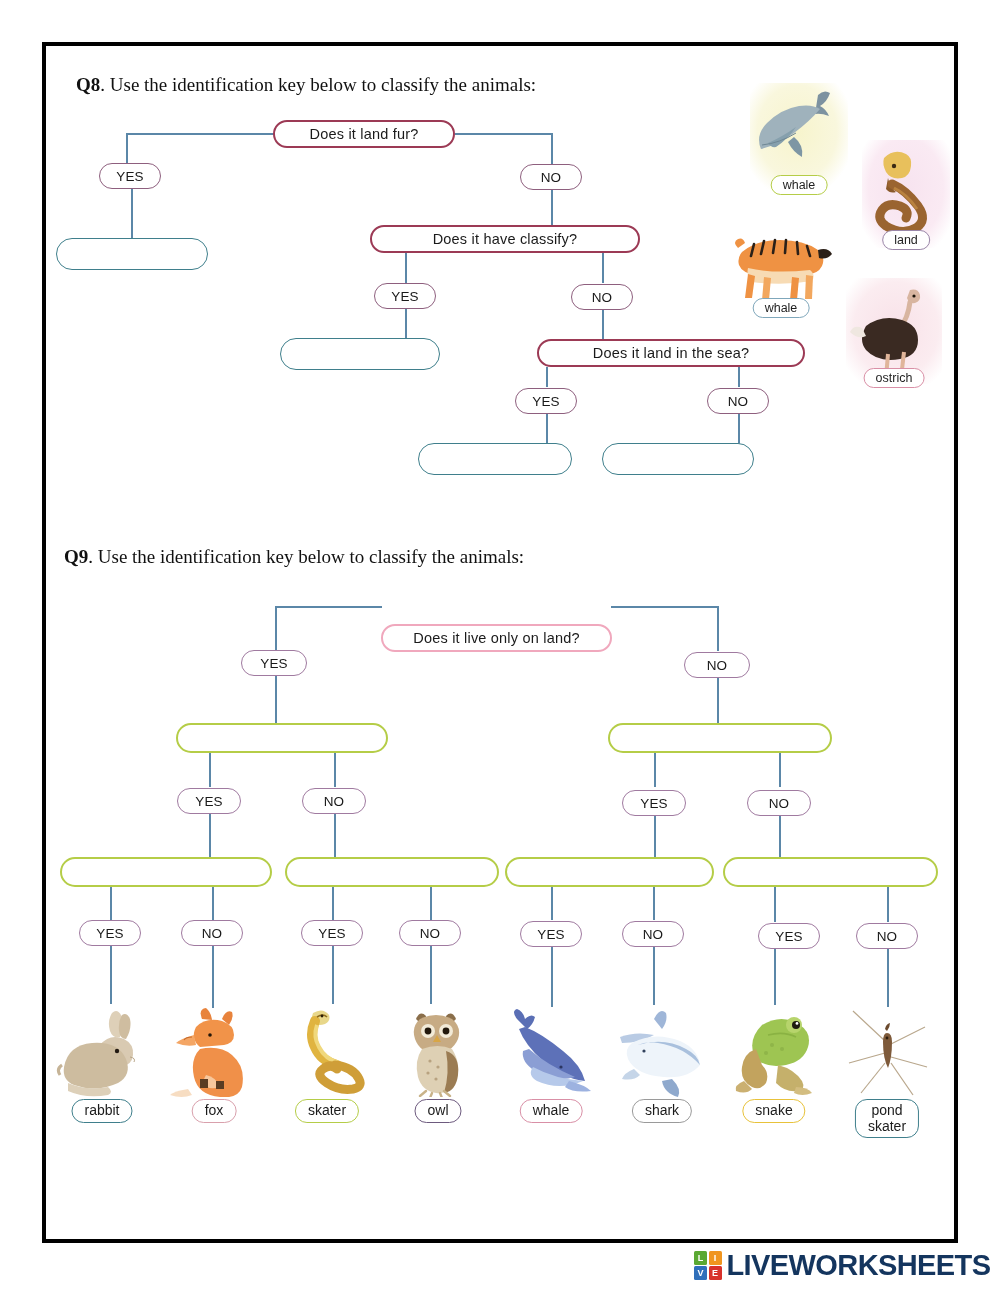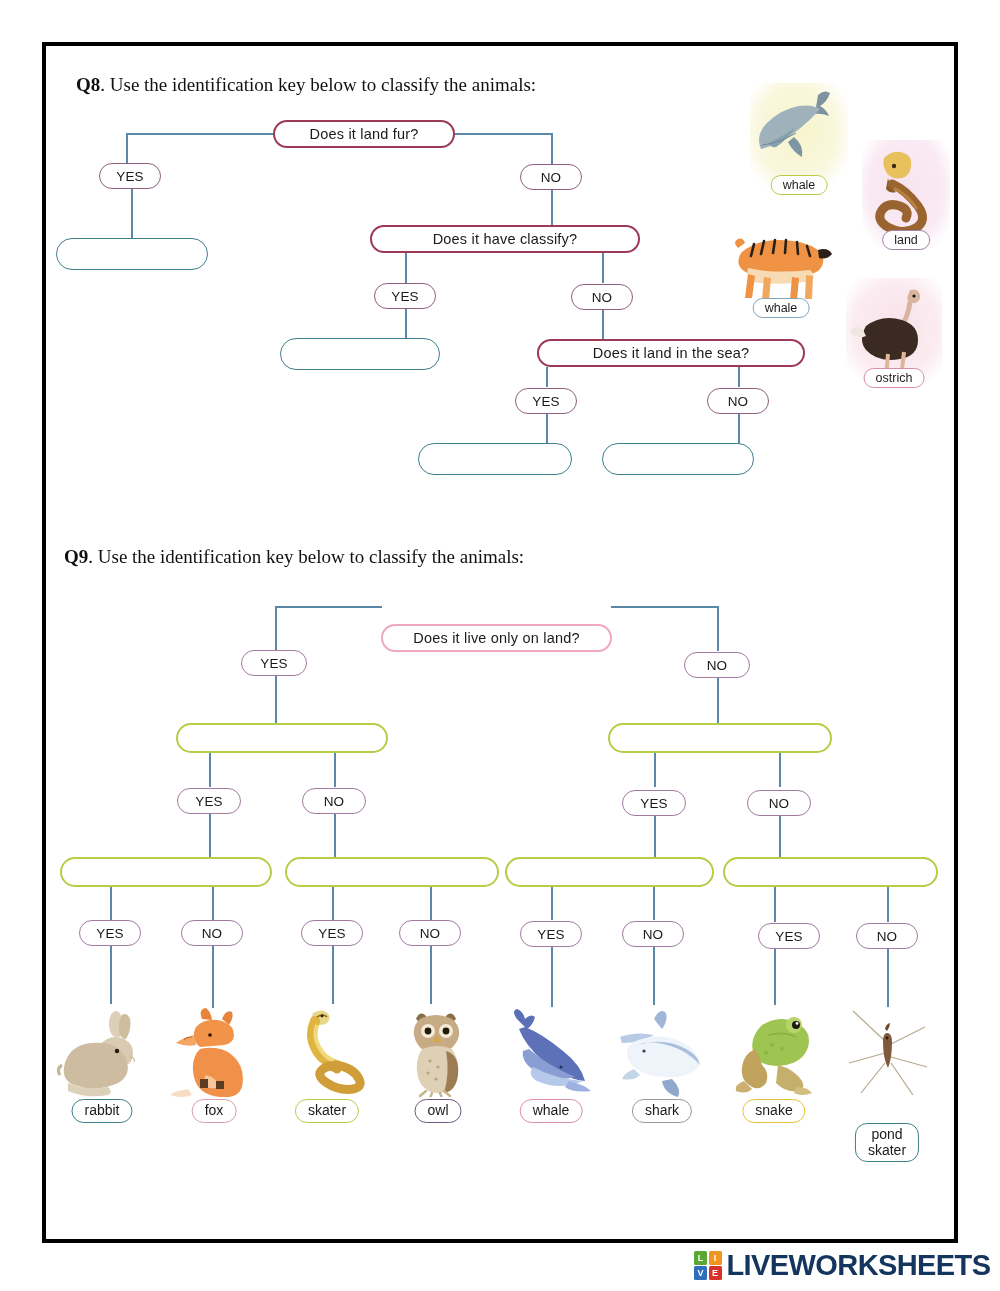--- a/index.html
+++ b/index.html
@@ -496,21 +496,21 @@
           <path d="M46 48 L10 58"></path>
           <path d="M52 52 L88 62"></path>
           <path d="M46 58 L22 88"></path>
           <path d="M52 58 L74 90"></path>
         </g>
         <path d="M48 28 q5 0 5 9 q0 16 -4 26 q-5 -10 -5 -26 q0 -9 4 -9z" fill="#7e5a3a"></path>
         <path d="M48 26 q3 -4 3 -8 q-4 1 -5 6z" fill="#6b4a2e"></path>
         <circle cx="48" cy="33" r="1.4" fill="#2c1c0c"></circle>
       </svg>
     </div>
-    <div class="name" style="border:1.6px solid #3f7f8c; white-space:pre-line;margin-top:24px;">pond
+    <div class="name" style="border:1.6px solid #3f7f8c; white-space:pre-line;">pond
 skater</div>
   </div>
 </div>
 
 <div id="footer-logo">
   <div class="logo-tiles">
     <span class="t-l">L</span>
     <span class="t-i">I</span>
     <span class="t-v">V</span>
     <span class="t-e">E</span>

